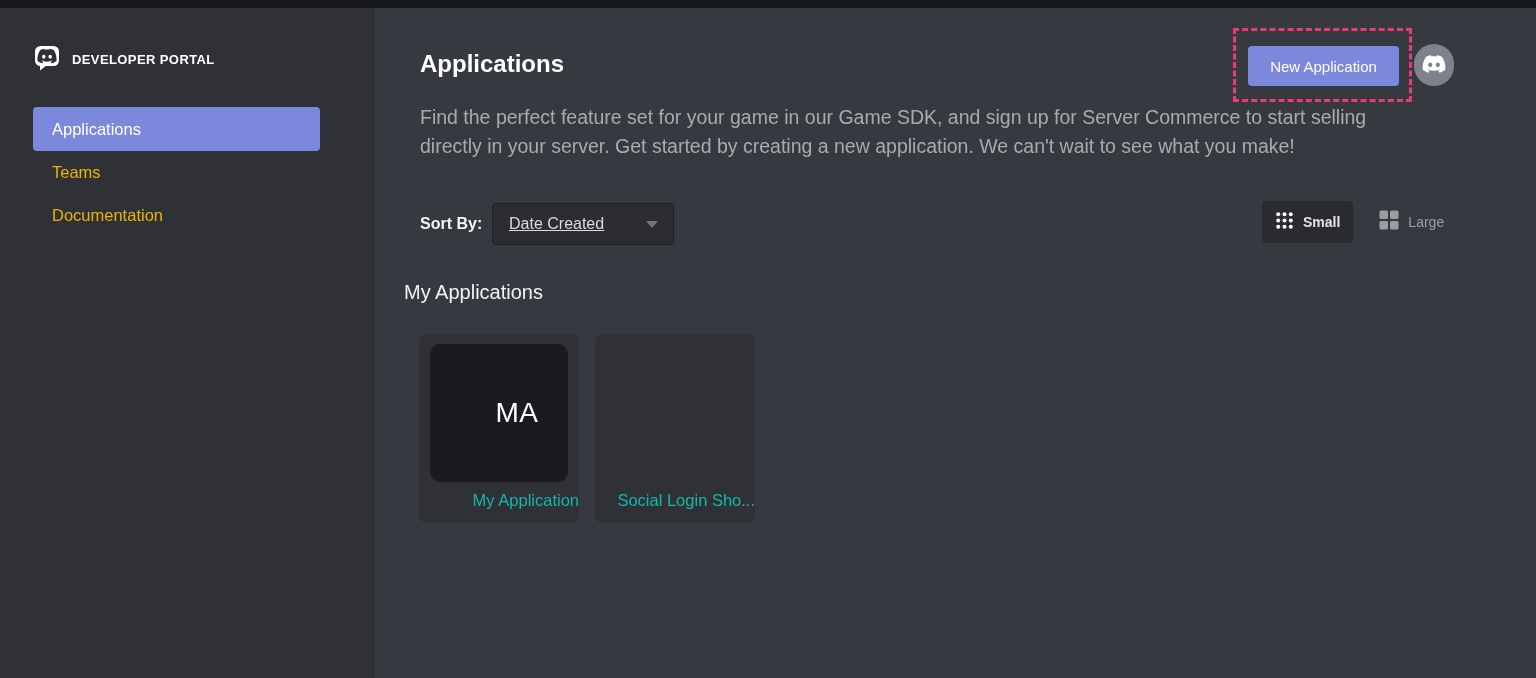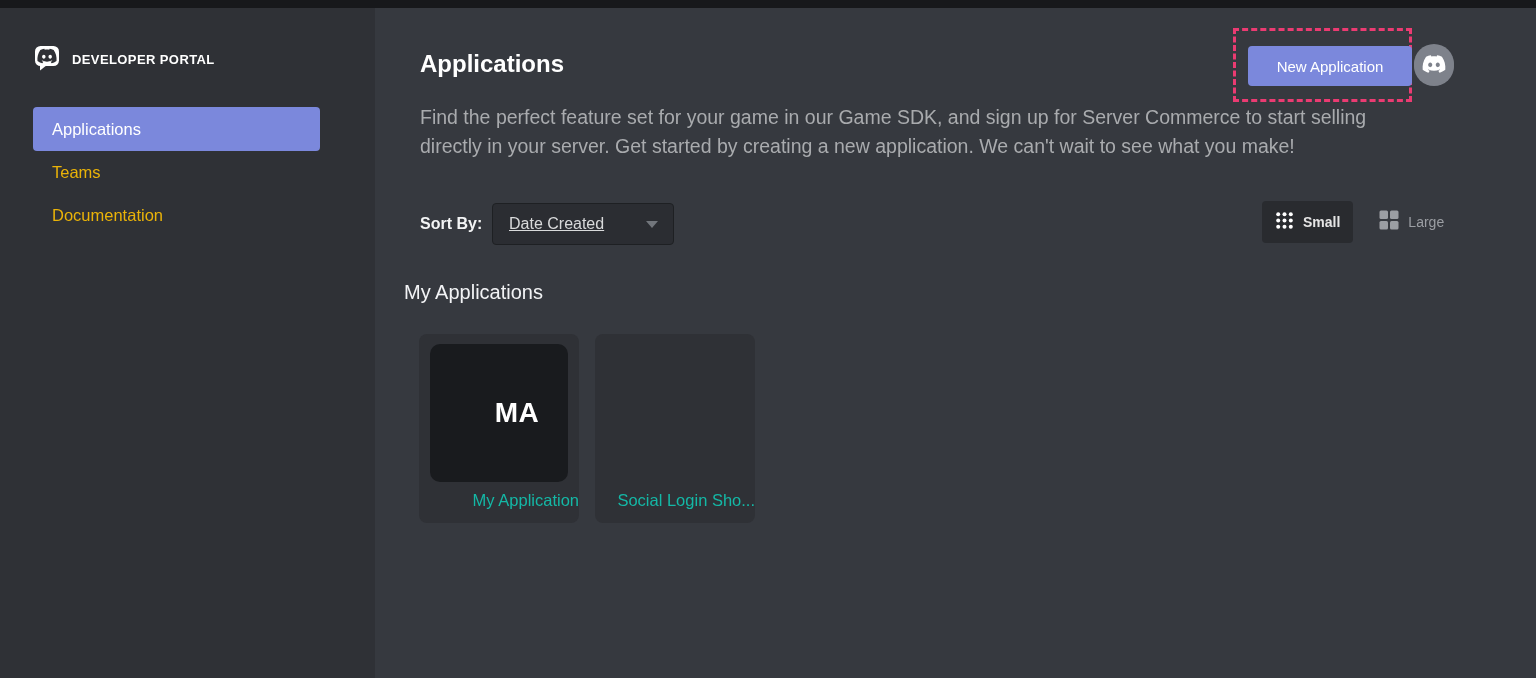--- a/index.html
+++ b/index.html
@@ -58,21 +58,21 @@
   }
 
   .new-app-annotation {
     position: absolute; left: 1233px; top: 28px;
     width: 179px; height: 74px;
     border: 3px dashed #eb3b72;
     pointer-events: none;
   }
   .new-app-btn {
     position: absolute; left: 1248px; top: 46px;
-    width: 164px; height: 40px;
+    width: 151px; height: 40px;
     background: #7b88dc; border: none; border-radius: 4px;
     color: #ffffff; font-size: 15px; font-family: inherit;
     cursor: pointer;
   }
   .avatar {
     position: absolute; left: 1414px; top: 46px;
     width: 40px; height: 40px; border-radius: 50%;
     background: #7e828b; cursor: pointer;
     display: flex; align-items: center; justify-content: center;
   }
@@ -124,21 +124,21 @@
     width: 160px; height: 189px;
     background: #2f3136; border-radius: 8px;
     cursor: pointer; position: relative;
   }
   .app-thumb {
     position: absolute; left: 11px; top: 10px;
     width: 138px; height: 138px;
     background: #191b1e; border-radius: 10px;
     display: flex; align-items: center; justify-content: center;
   }
-  .app-initials { color: #ffffff; font-size: 28px; font-weight: 700; letter-spacing: 0.5px; margin-left: 36px; }
+  .app-initials { color: #ffffff; font-size: 28px; font-weight: 400; letter-spacing: 0.5px; margin-left: 36px; }
   .app-name {
     position: absolute; left: 0; right: 0; top: 157px;
     text-align: right; color: #14b8a6; font-size: 16.5px;
     white-space: nowrap; overflow: hidden;
   }
 </style>
 </head>
 <body>
 
 <div class="screen">

